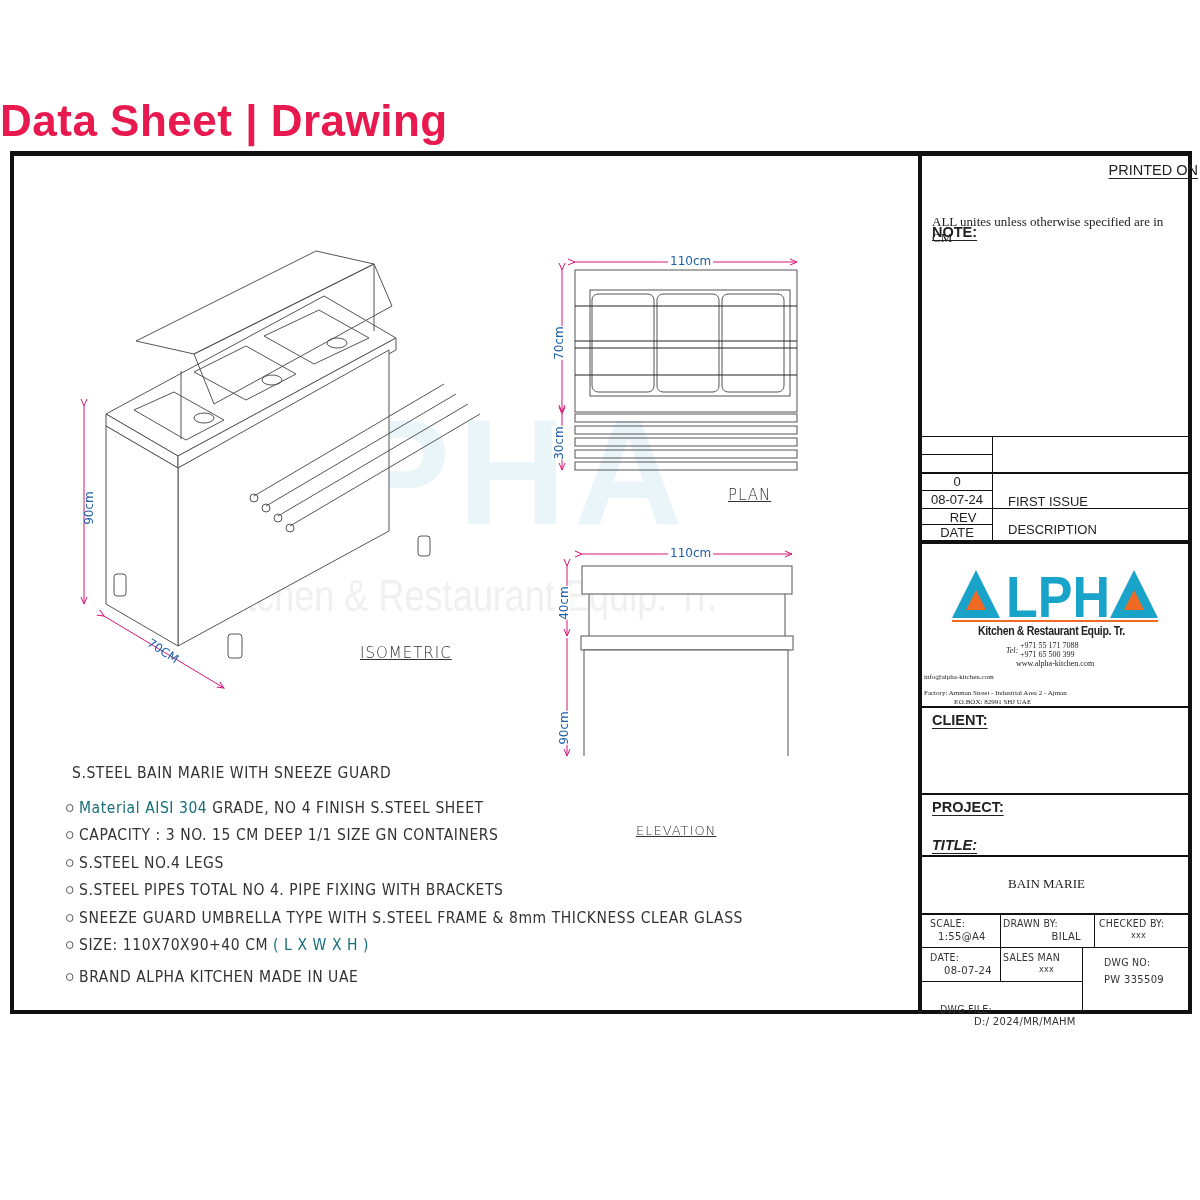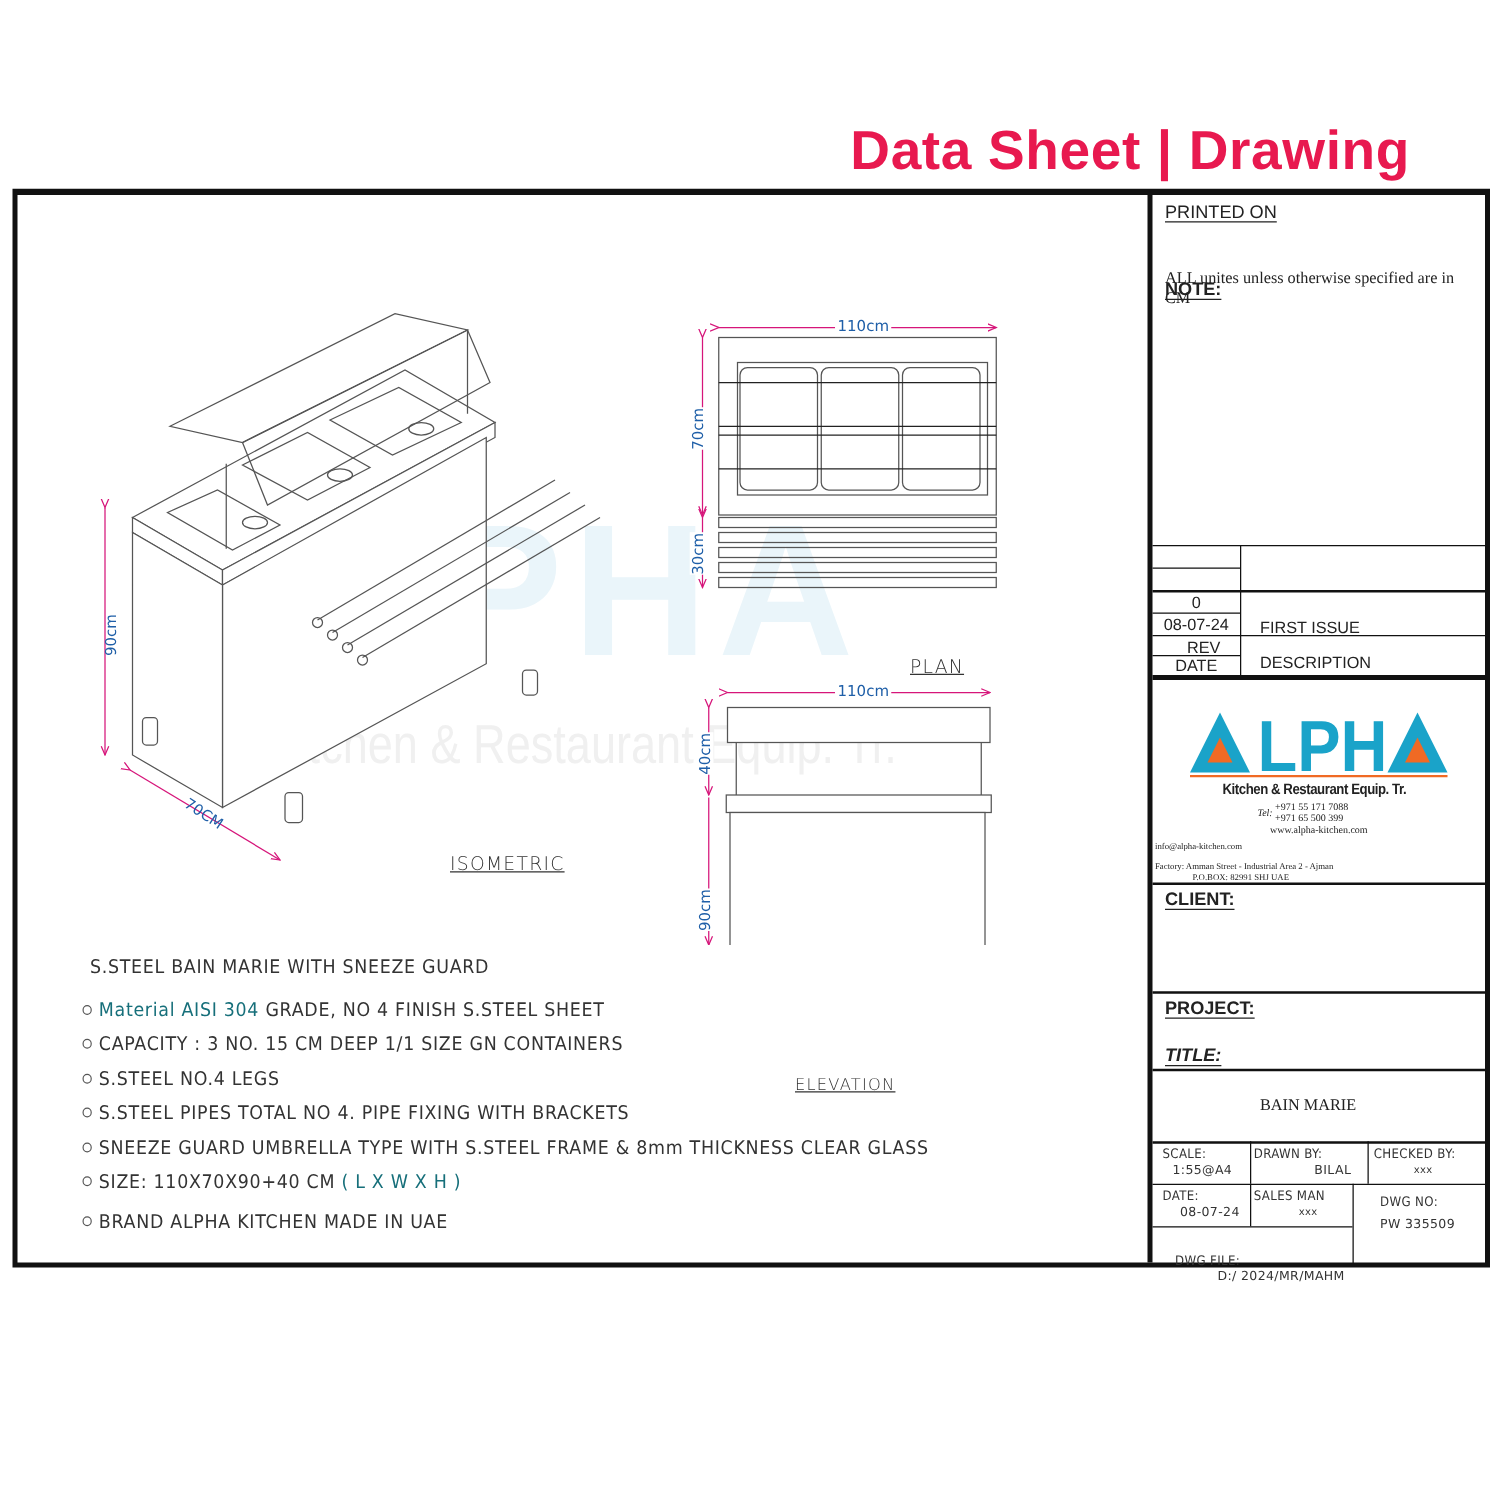--- a/index.html
+++ b/index.html
@@ -1,39 +1,39 @@
 <!DOCTYPE html>
 <html><head>
 <meta charset="utf-8">
 <style>
   * { box-sizing: border-box; margin: 0; padding: 0; }
   html, body { width: 1200px; height: 1200px; background: #ffffff; overflow: hidden; }
   body { position: relative; font-family: "Liberation Sans", sans-serif; color: #222; }
 
   .page-heading {
-    position: absolute; top: 96px; left: 0; width: 1128px; text-align: right;
+    position: absolute; top: 96px; left: 0; width: 1128px; text-align: left;
     font-family: "Liberation Sans", sans-serif; font-weight: bold; font-size: 44px;
     color: #e8194f; letter-spacing: 0.5px;
   }
 
   .sheet {
     position: absolute; left: 10px; top: 151px; width: 1182px; height: 863px;
     border: 4px solid #111; border-top-width: 5px;
   }
   .drawing-area { position: absolute; left: 0; top: 0; width: 904px; height: 100%; }
   .sidebar {
     position: absolute; left: 904px; top: 0; width: 270px; height: 100%;
     border-left: 4px solid #111;
   }
 
   
   svg.drawing { position: absolute; left: 0; top: 0; }
   .view-label {
     position: absolute; font-family: "DejaVu Sans", sans-serif; font-size: 15px;
-    color: #333; text-decoration: underline; letter-spacing: 1px; font-weight: 300; margin-top: 38px;
+    color: #333; text-decoration: underline; letter-spacing: 1px; font-weight: 300;
   }
 
   .spec-block { position: absolute; left: 52px; top: 608px; width: 760px; }
   .spec-title, .spec-item {
     font-family: "DejaVu Sans", sans-serif; font-size: 15px; color: #333;
     letter-spacing: 0.6px; transform: scaleX(0.93); transform-origin: left center;
     white-space: nowrap;
   }
   .spec-title { margin-left: 6px; height: 30px; }
   .spec-item { height: 27.5px; display: flex; align-items: center; }
@@ -222,21 +222,21 @@
       <div class="spec-item"><span class="bullet"></span><span>SIZE: 110X70X90+40 CM </span>&nbsp;<span class="teal">( L X W X H )</span></div>
       <div class="spec-item" style="margin-top:4px;">
           <span class="bullet"></span>
           <span>BRAND ALPHA KITCHEN MADE IN UAE</span>
         </div>
     </div>
   </div>
 
   <div class="sidebar">
 
-    <div class="sb-section" style="top:6px;left:10px;">
+    <div class="sb-section" style="top:6px;left:10px;text-align:right;">
       <div class="sb-label">PRINTED ON</div>
     </div>
     <div class="sb-section" style="top:34px;left:10px;margin-top:34px;">
       <div class="sb-label sb-bold">NOTE:</div>
     </div>
     <div class="sb-section" style="top:58px;left:10px;width:250px;">
       <div class="note-text">ALL unites unless otherwise specified are in CM</div>
     </div>
 
     <div class="hline" style="top:280px;border-top-width:1.5px;"></div>

